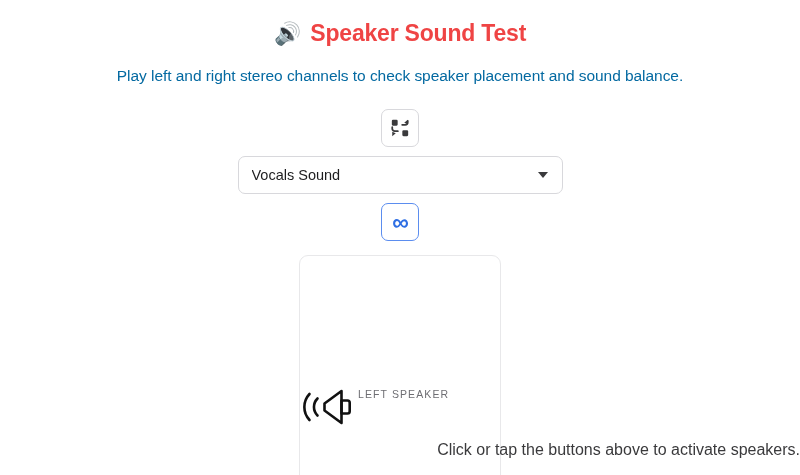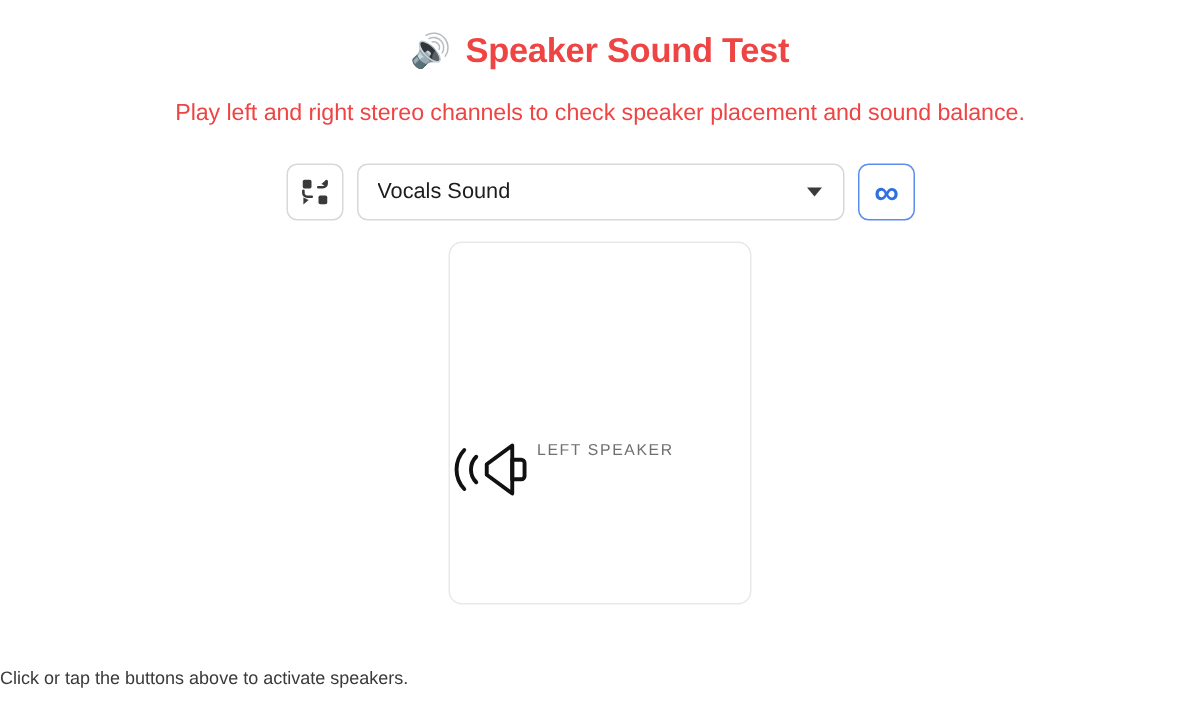--- a/index.html
+++ b/index.html
@@ -42,31 +42,32 @@
     font-size: 23px;
     font-weight: bold;
     letter-spacing: -0.2px;
     color: #ef4444;
   }
 
   
   .subtitle {
     margin-top: 20px;
     font-size: 15.5px;
-    color: #ef4444;
+    color: #0369a1;
     text-align: center;
     letter-spacing: -0.05px;
   }
 
   
   .controls {
     margin-top: 24px;
     display: flex;
     align-items: center;
     gap: 9px;
+    flex-direction: column;
   }
 
   .swap-btn {
     width: 38px;
     height: 38px;
     border: 1px solid #d8d8dc;
     border-radius: 7px;
     background: #ffffff;
     display: flex;
     align-items: center;
@@ -156,22 +157,22 @@
     color: #6e6e73;
     text-transform: uppercase;
   }
 
   
   .footer-note {
     position: absolute;
     bottom: 16px;
     left: 0;
     right: 0;
-    text-align: left;
-    font-size: 12px;
+    text-align: right;
+    font-size: 16px;
     color: #3a3a3c;
   }
 </style>
 </head>
 <body>
 
 <div class="page">
 
   <div class="title-row">
     <span class="title-emoji">🔊</span>

